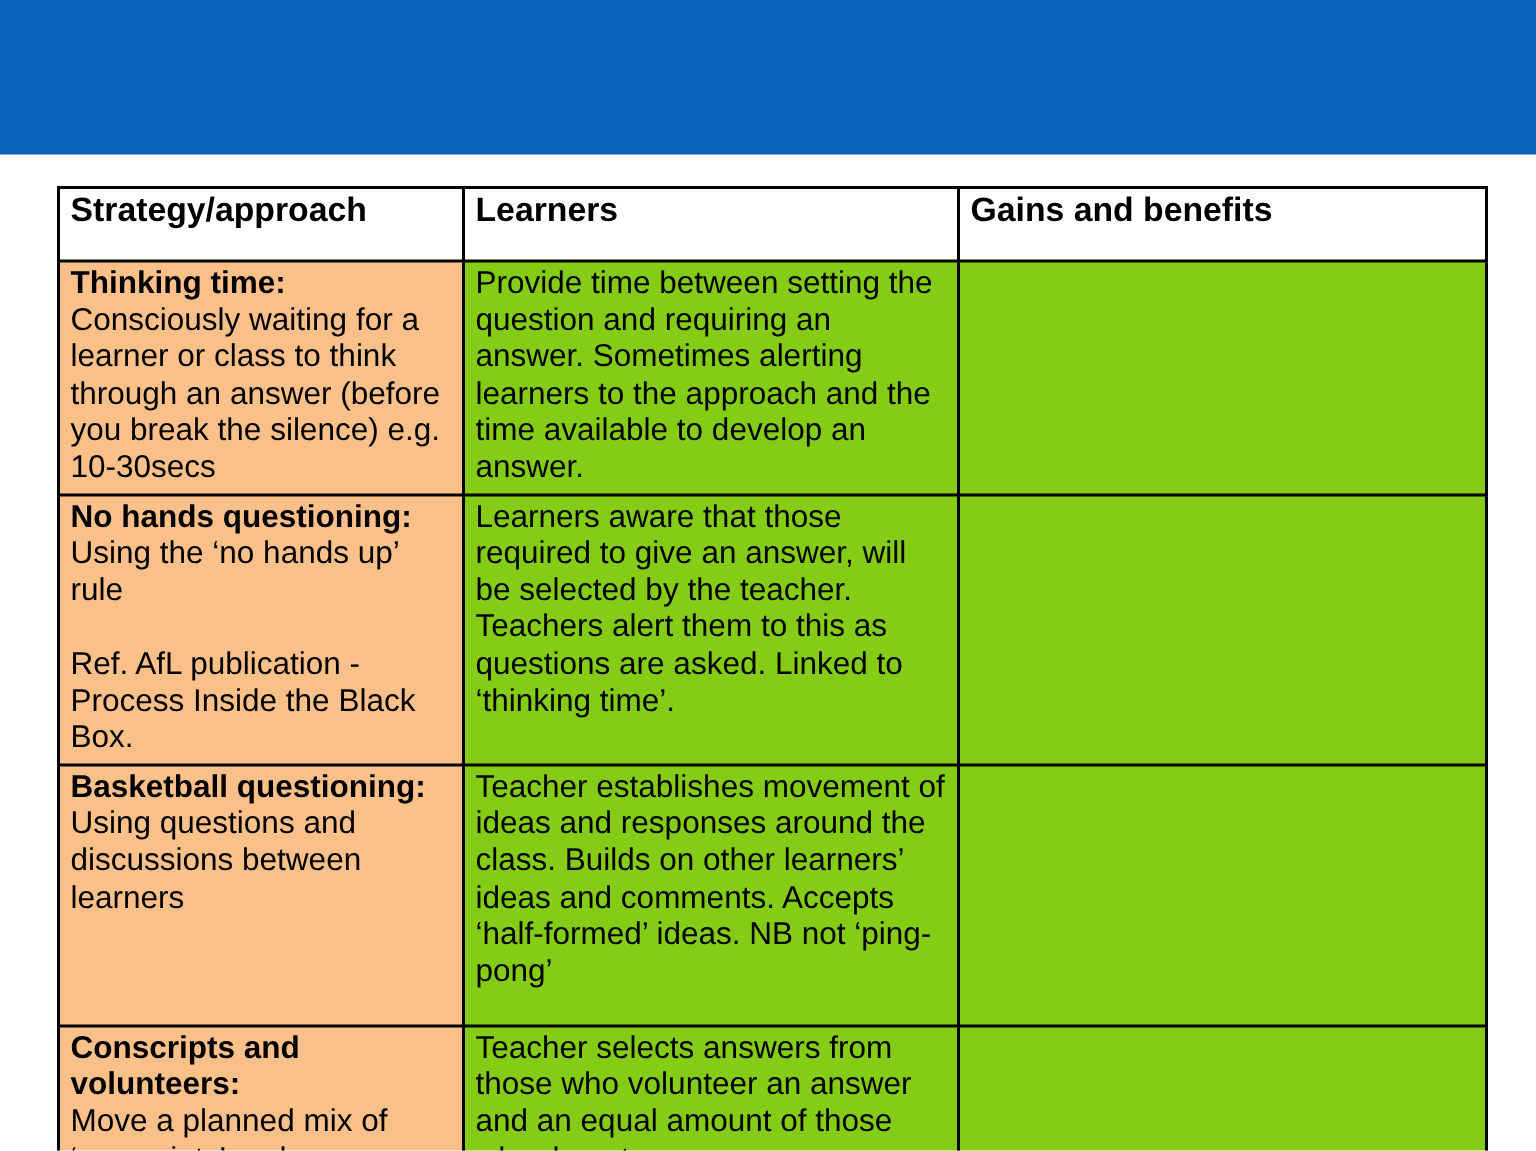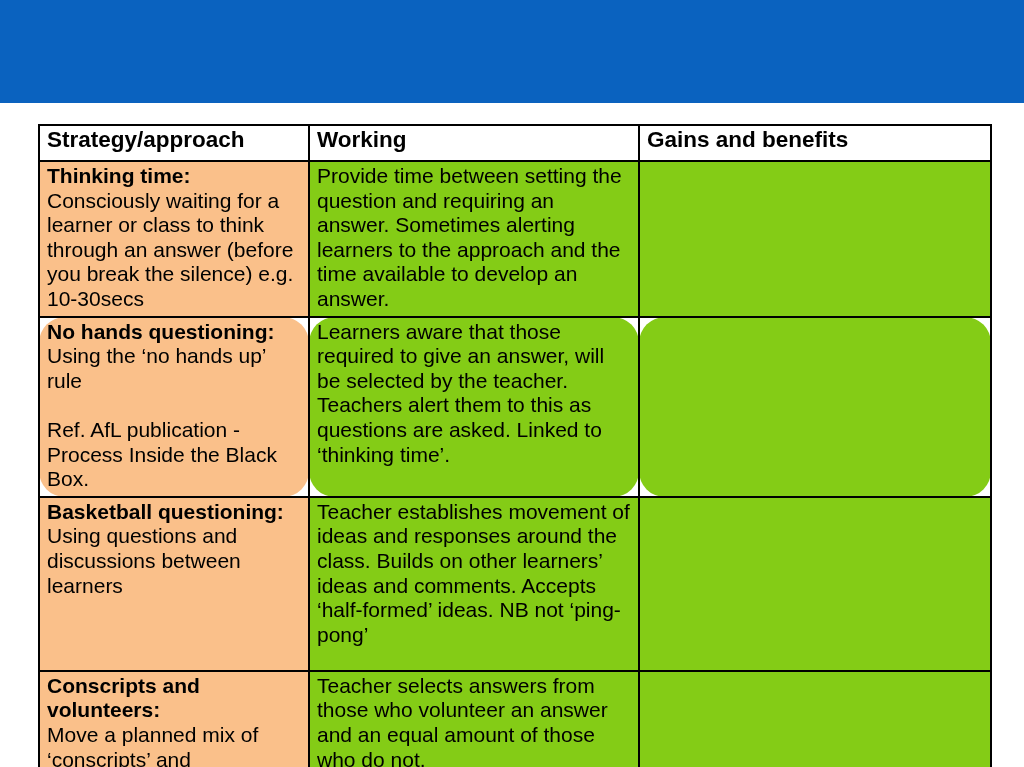--- a/index.html
+++ b/index.html
@@ -51,21 +51,21 @@
   col.c1 { width: 270px; }
   col.c2 { width: 330px; }
   col.c3 { width: 352px; }
 
   
   .slide-table thead th {
     font-weight: bold;
     font-size: 22.5px;
     line-height: 28px;
     height: 30px;
-    padding: 0px 6px 4px 7px;
+    padding: 0px 6px 17px 7px;
     background: #ffffff;
     white-space: nowrap;
   }
 
   
   td.strategy-cell {
     background: #FAC08A;
   }
   td.process-cell,
   td.gains-cell {
@@ -79,39 +79,39 @@
   .strategy-body {
     display: block;
     white-space: pre-line;
   }
   .process-body {
     display: block;
   }
 
   
   tr.row-0 td { height: 145px; }
-  tr.row-1 td { height: 144px; border-radius: 26px; }
+  tr.row-1 td { height: 144px; }
   tr.row-2 td { height: 166px; }
   tr.row-3 td { height: 123px; }
 </style>
 </head>
 <body>
 
 <div class="banner"></div>
 
 <table class="slide-table">
   <colgroup>
     <col class="c1">
     <col class="c2">
     <col class="c3">
   </colgroup>
   <thead>
     <tr>
       <th>Strategy/approach</th>
-      <th>Working</th>
+      <th>Learners</th>
       <th>Gains and benefits</th>
     </tr>
   </thead>
   <tbody>
     <tr class="row-0">
       <td class="strategy-cell">
         <span class="strategy-title">Thinking time:</span>
         <span class="strategy-body">Consciously waiting for a learner or class to think through an answer (before you break the silence) e.g. 10-30secs</span>
       </td>
       <td class="process-cell">

